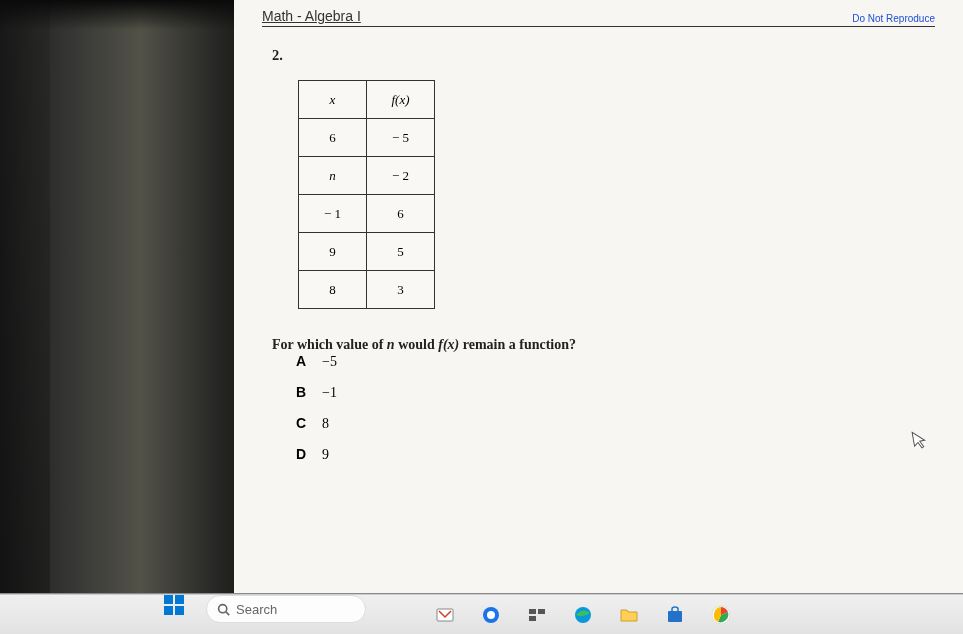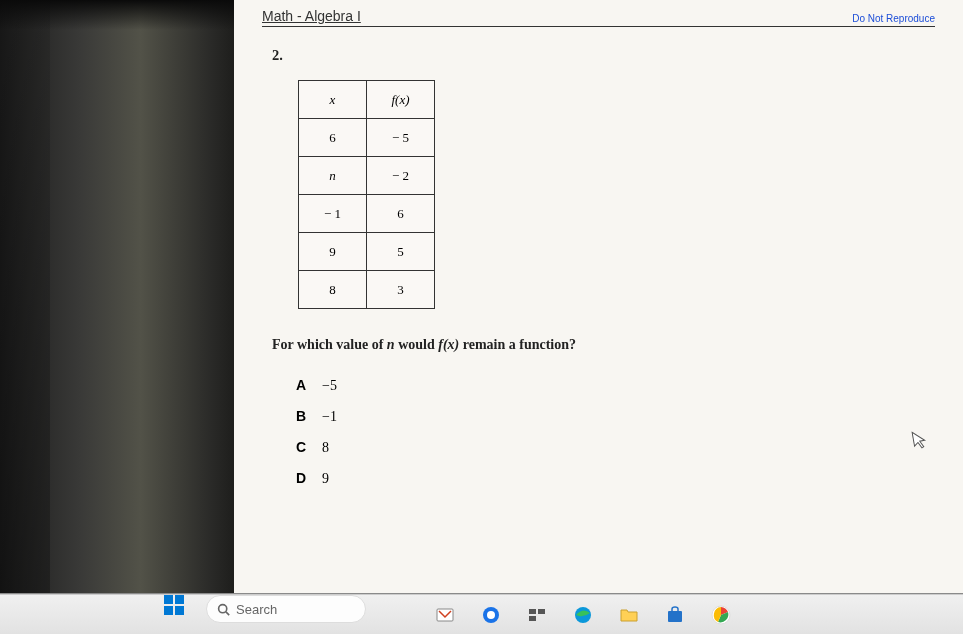--- a/index.html
+++ b/index.html
@@ -93,21 +93,20 @@
       font-size: 13px;
       font-family: Georgia, serif;
       background: #faf8f5;
     }
     .data-table th { font-weight: normal; font-style: italic; }
     .sub-question {
       font-weight: bold;
       font-size: 14px;
       color: #222;
       margin-left: 0px;
-      margin-bottom: 24px;
     }
     .sub-question .var { font-style: italic; font-weight: bold; }
     .choices {
       margin-left: 24px;
     }
     .choice-row {
       display: flex;
       align-items: baseline;
       margin-bottom: 14px;
       font-size: 14px;

